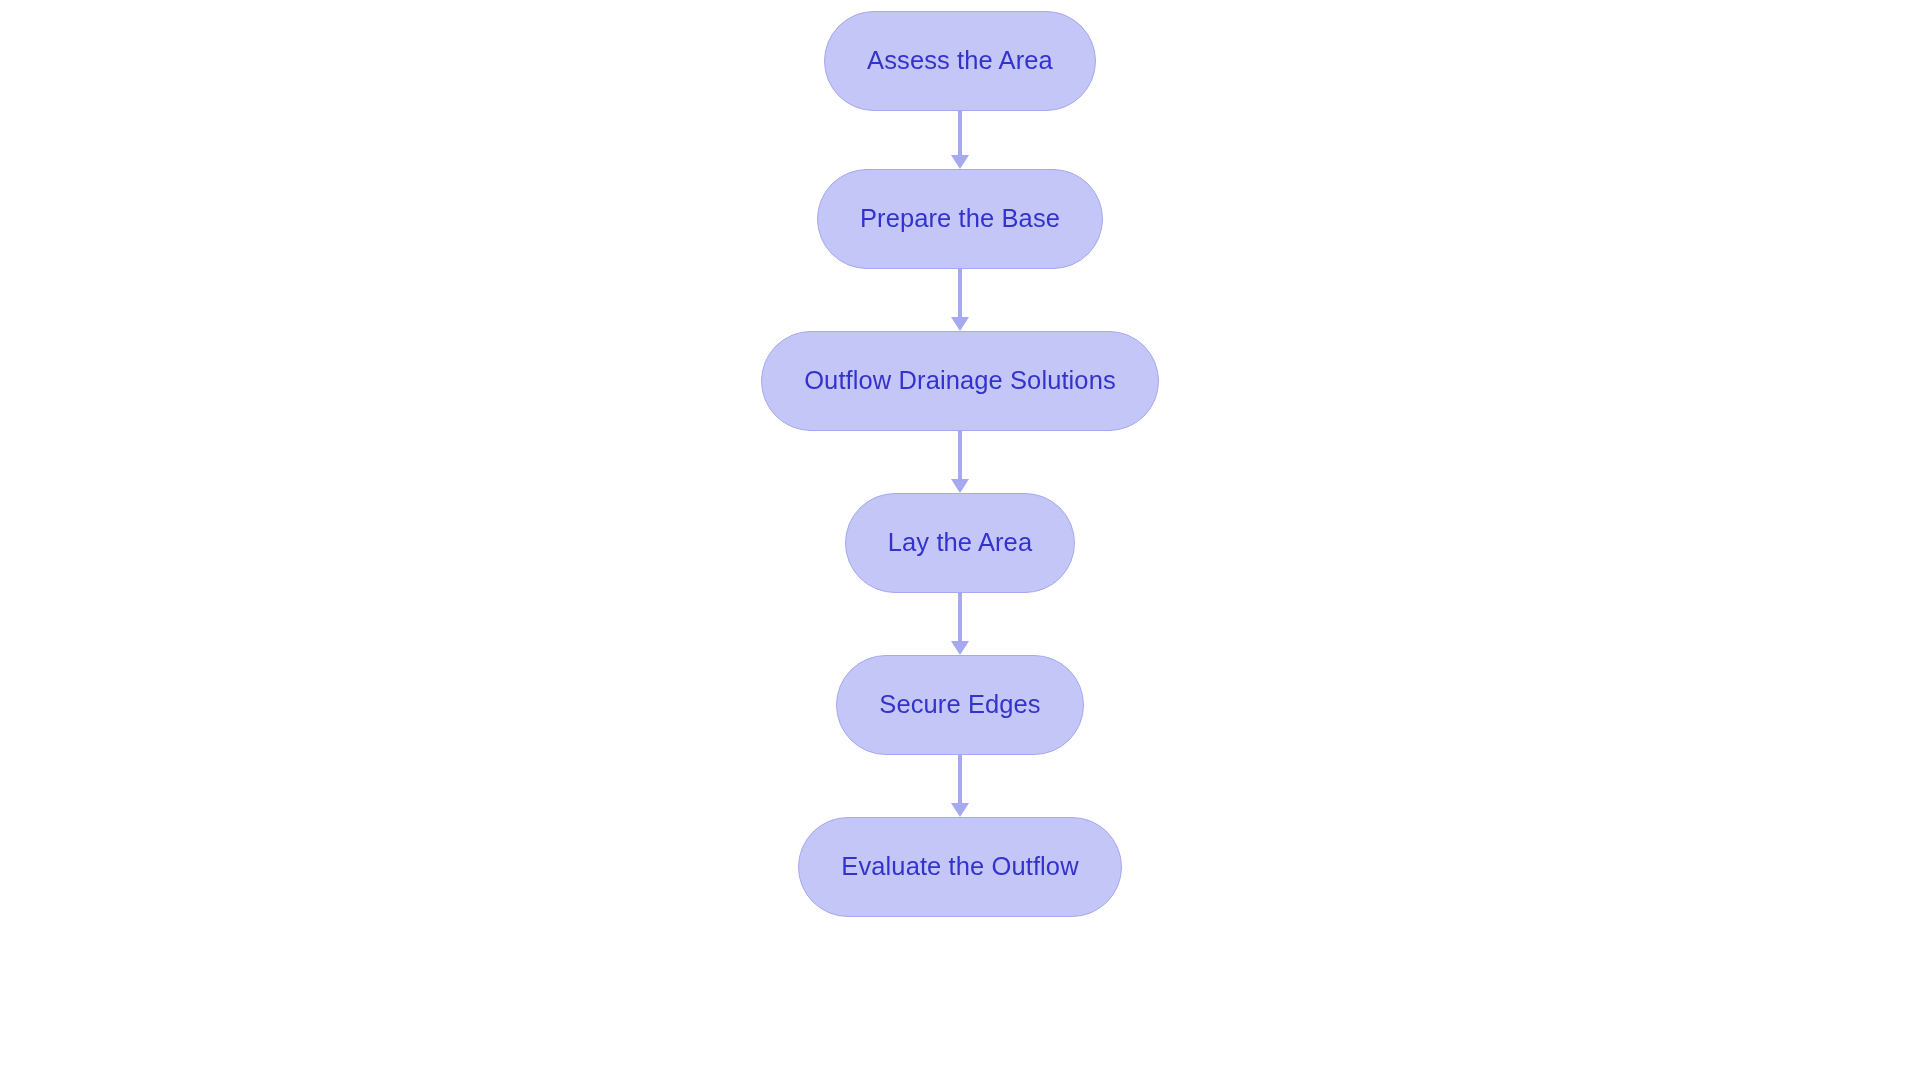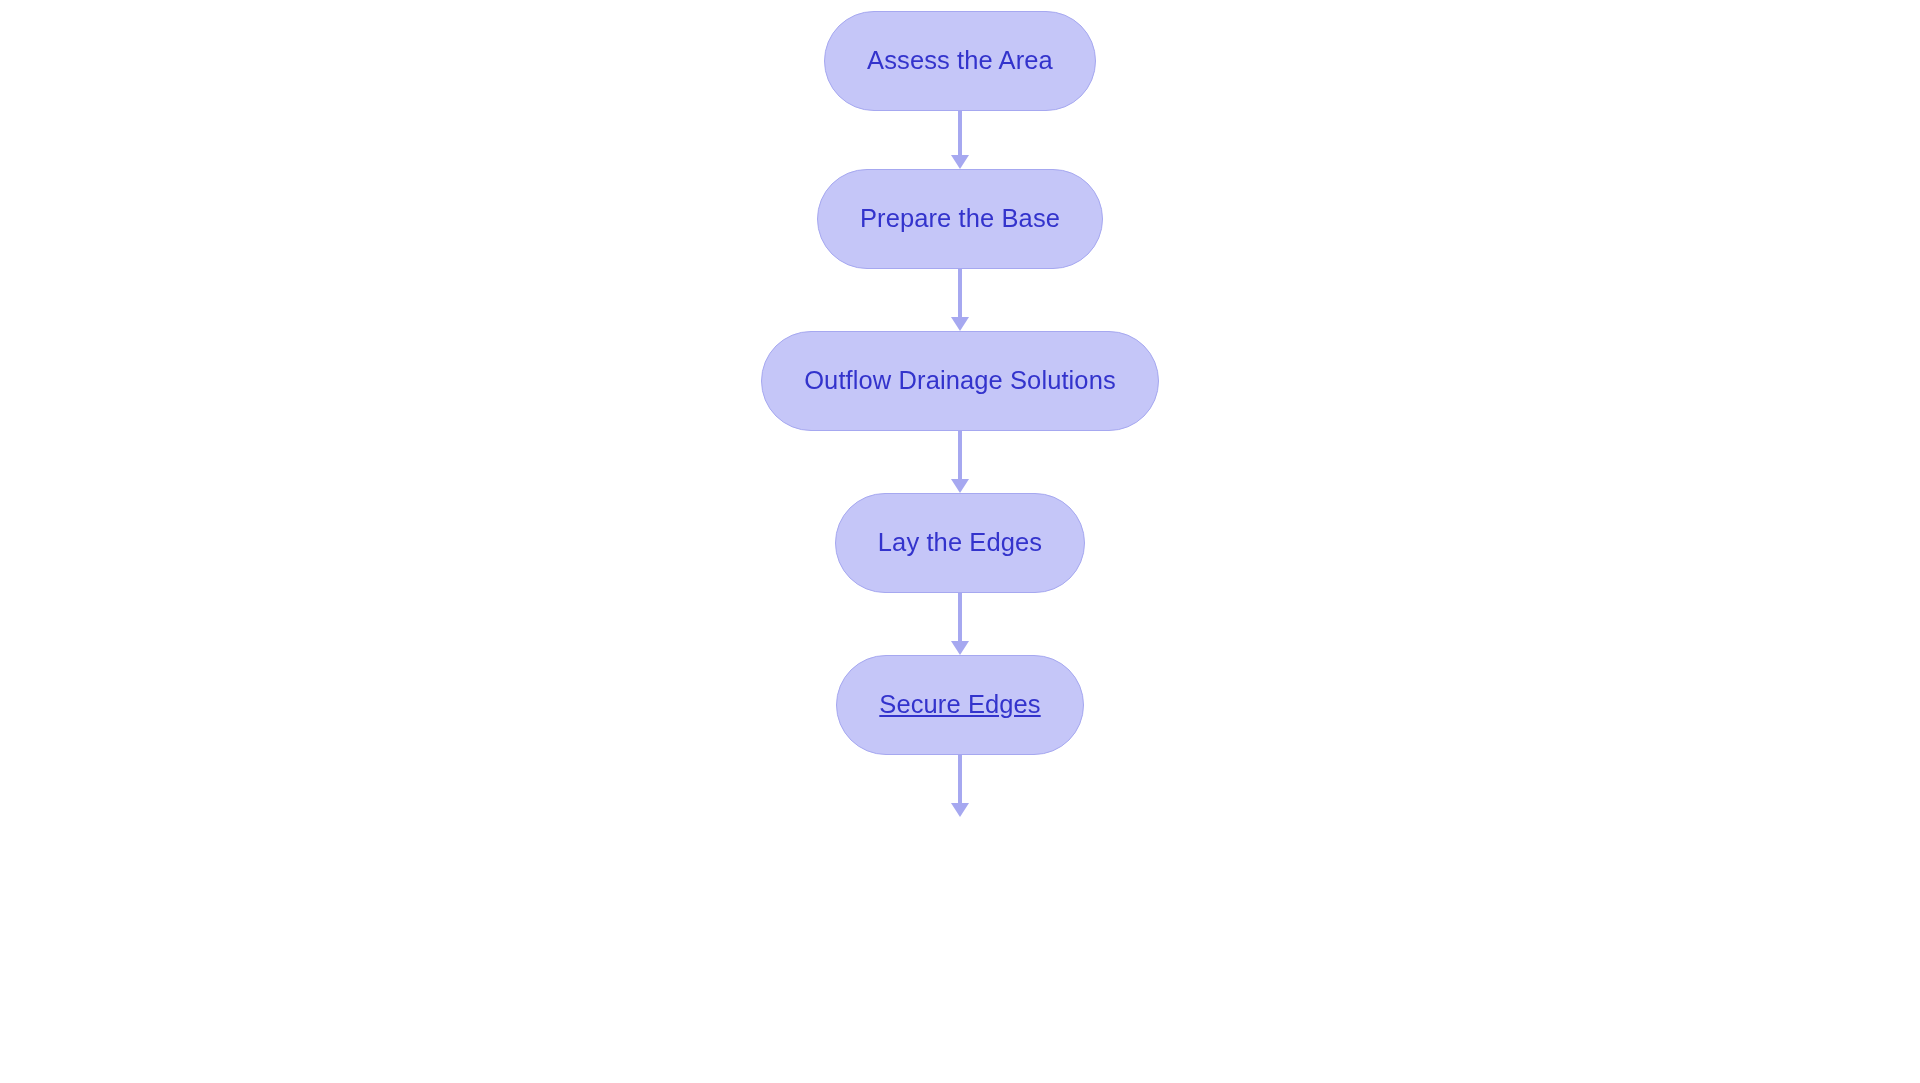--- a/index.html
+++ b/index.html
@@ -108,31 +108,34 @@
   <div class="node" style="background: rgb(197, 198, 248); border-color: rgb(166, 168, 240);">
     <span class="node-label" style="color: rgb(51, 51, 204);">Outflow Drainage Solutions</span>
   </div>
 
   <div class="connector gap-3">
     <div class="connector-line" style="background: rgb(166, 168, 240);"></div>
     <div class="connector-head" style="border-top-color: rgb(166, 168, 240);"></div>
   </div>
 
   <div class="node" style="background: rgb(197, 198, 248); border-color: rgb(166, 168, 240);">
-    <span class="node-label" style="color: rgb(51, 51, 204);">Lay the Edges</span>
+    <span class="node-label" style="color: rgb(51, 51, 204);">Lay the Area</span>
   </div>
 
   <div class="connector gap-4">
     <div class="connector-line" style="background: rgb(166, 168, 240);"></div>
     <div class="connector-head" style="border-top-color: rgb(166, 168, 240);"></div>
   </div>
 
   <div class="node" style="background: rgb(197, 198, 248); border-color: rgb(166, 168, 240);">
-    <span class="node-label" style="color: rgb(51, 51, 204); text-decoration: underline;">Secure Edges</span>
+    <span class="node-label" style="color: rgb(51, 51, 204);">Secure Edges</span>
   </div>
 
   <div class="connector gap-5">
     <div class="connector-line" style="background: rgb(166, 168, 240);"></div>
     <div class="connector-head" style="border-top-color: rgb(166, 168, 240);"></div>
   </div>
 
+  <div class="node" style="background: rgb(197, 198, 248); border-color: rgb(166, 168, 240);">
+    <span class="node-label" style="color: rgb(51, 51, 204);">Evaluate the Outflow</span>
+  </div>
 
 </div>
 
 </body></html>

